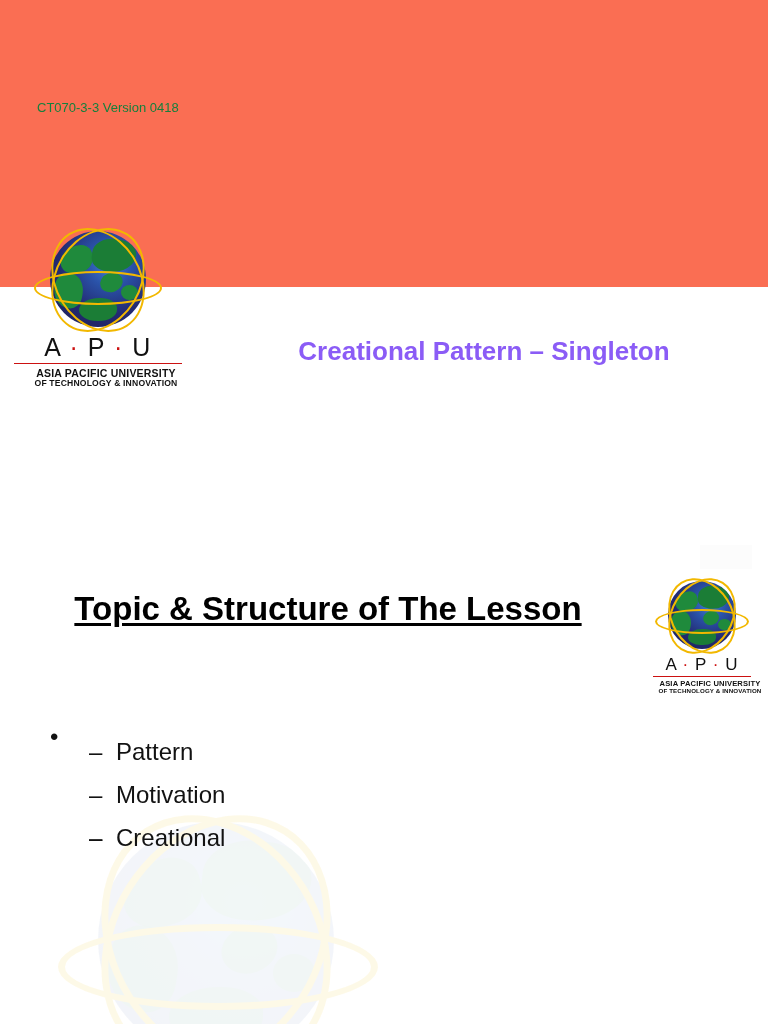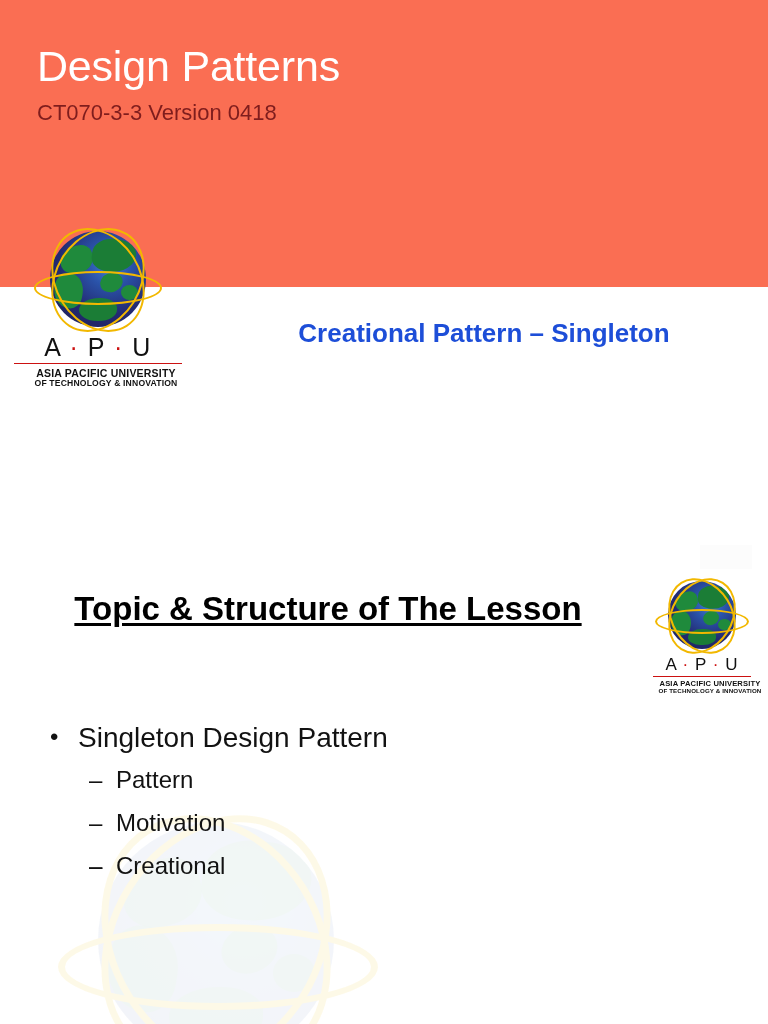--- a/index.html
+++ b/index.html
@@ -40,34 +40,34 @@
     line-height: 1.05;
     color: #ffffff;
     font-weight: normal;
     letter-spacing: -0.2px;
     white-space: nowrap;
   }
   #deck-subtitle {
     position: absolute;
     left: 37px;
     top: 100px;
-    font-size: 22px;
-    color: #7f1d1d;
+    font-size: 13px;
+    color: #15803d;
     font-weight: normal;
     white-space: nowrap;
   }
   #slide-one-heading {
     position: absolute;
     left: 200px;
-    top: 318px;
+    top: 336px;
     width: 568px;
     text-align: center;
     font-size: 26px;
     font-weight: bold;
-    color: #1d4ed8;
+    color: #8b5cf6;
     white-space: nowrap;
   }
 
   
   #apu-logo-main {
     position: absolute;
     left: 10px;
     top: 227px;
     width: 176px;
     height: 160px;
@@ -271,21 +271,20 @@
     line-height: 1.0;
   }
 </style>
 </head>
 <body>
 
 <div id="slide-one">
 
   <div id="title-band"></div>
 
-  <div id="deck-title">Design Patterns</div>
 
   <div id="deck-subtitle">CT070-3-3 Version 0418</div>
 
   <div id="apu-logo-main" class="apu-logo">
     <div class="apu-globe-wrap">
       <div class="apu-globe">
         <span class="land l1"></span>
         <span class="land l2"></span>
         <span class="land l3"></span>
         <span class="land l4"></span>
@@ -356,21 +355,20 @@
     </div>
     <div class="apu-rule"></div>
     <div class="apu-line1">ASIA PACIFIC UNIVERSITY</div>
     <div class="apu-line2">OF TECHNOLOGY &amp; INNOVATION</div>
   </div>
 
   <div id="bullet-list">
 
     <div class="bullet-l1">
       <span class="marker">•</span>
-      <span>Singleton Design Pattern</span>
     </div>
 
     <div class="bullet-l2">
       <span class="marker">–</span>
       <span>Pattern</span>
     </div>
 
     <div class="bullet-l2">
       <span class="marker">–</span>
       <span>Motivation</span>

